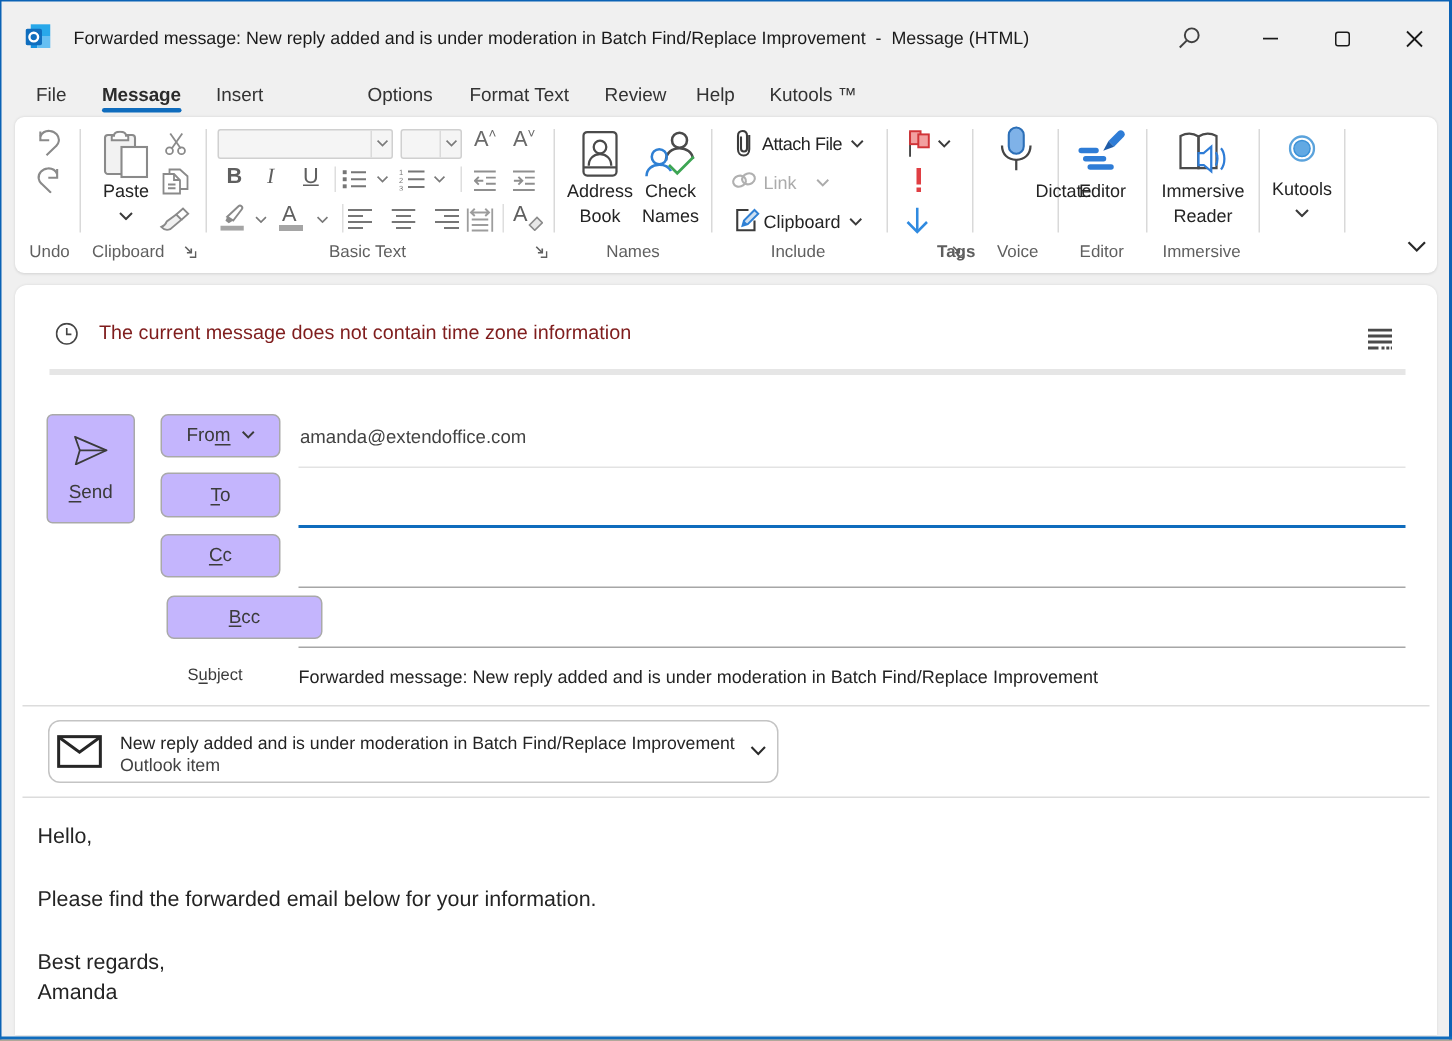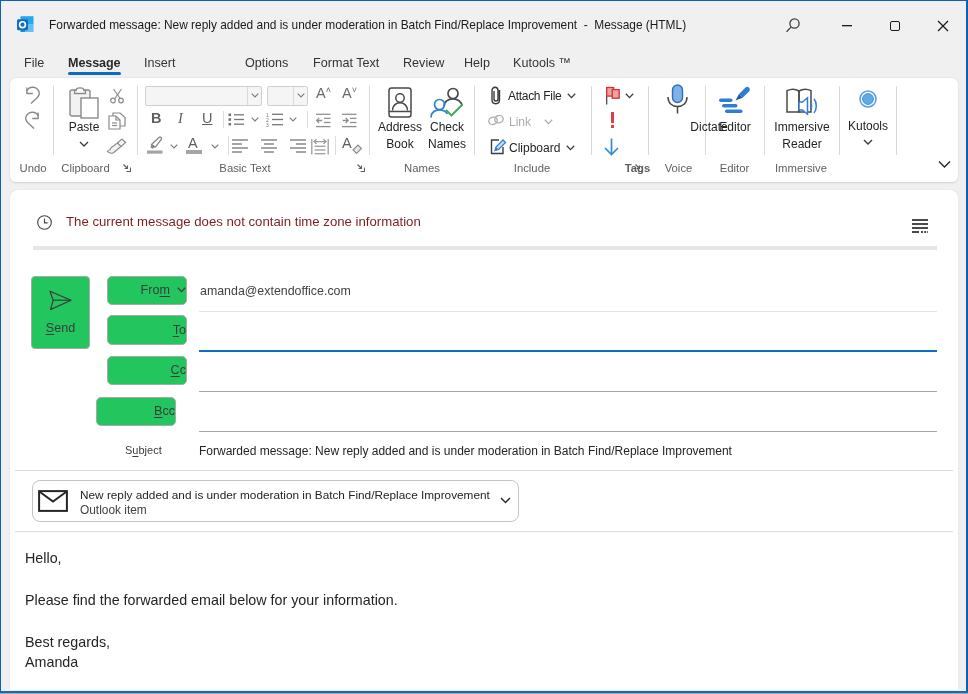--- a/index.html
+++ b/index.html
@@ -13,21 +13,21 @@
 .title-text { position:absolute; left:49px; top:18px; font-size:11.9px; color:#1a1a1a; white-space:nowrap; }
 .menubar { position:absolute; left:1px; top:52px; width:965px; height:26px; background:#f0f0f0; }
 .tab { position:absolute; top:56px; font-size:12.6px; color:#333333; white-space:nowrap; }
 .card { position:absolute; background:#ffffff; }
 .ribbon-card { left:10px; top:78px; width:948px; height:104px; border-radius:6px; box-shadow:0 0.5px 2px rgba(0,0,0,0.13); }
 .msg-card { left:10px; top:190px; width:948px; height:500px; border-radius:8px 8px 0 0; box-shadow:0 0 2px rgba(0,0,0,0.10); }
 .vsep { position:absolute; width:1px; background:#d9d9d9; top:86px; height:69px; }
 .glabel { position:absolute; top:162px; font-size:11.3px; color:#5f5f5f; text-align:center; white-space:nowrap; }
 .rlbl { position:absolute; font-size:12px; color:#242424; text-align:center; white-space:nowrap; }
 .ssep { position:absolute; width:1px; background:#dedede; }
-.btn { position:absolute; background:#22c55e; border:1px solid #a9a9a9; border-radius:5px; text-align:right; font-size:12.6px; color:#3b3b3b; }
+.btn { position:absolute; background:#c4b5fd; border:1px solid #a9a9a9; border-radius:5px; text-align:center; font-size:12.6px; color:#3b3b3b; }
 .fieldline { position:absolute; left:199px; width:738px; height:1px; }
 u { text-decoration:underline; text-underline-offset:2px; }
 </style>
 </head>
 <body>
 
 <div class="titlebar"></div>
 <svg class="abs" style="left:17px; top:16px;" width="17" height="17" viewBox="0 0 17 17">
   <rect x="3.5" y="0.2" width="13" height="7.8" fill="#28a8ea"></rect>
   <rect x="3.5" y="8" width="4.5" height="8" fill="#1490df"></rect>
@@ -365,21 +365,21 @@
   <path d="M1 1.2 L22 10.2 L1.5 19.6 L4.2 10.2 Z"></path>
   <path d="M4.2 10.2 H22"></path>
 </svg>
 <div class="abs" style="left:31px; top:321px; width:59px; text-align:center; font-size:12.6px; color:#3b3b3b;"><u>S</u>end</div>
 
 <div class="btn" style="left:107px; top:276px; width:80px; height:29px; line-height:27px;">Fro<u>m</u> &nbsp;<svg width="9" height="6" viewBox="0 0 9 6" fill="none" stroke="#3b3b3b" stroke-width="1.3" style="vertical-align:1px;">
       <path d="M0.8 0.8 L4.5 4.6 L8.2 0.8"></path>
     </svg></div>
 <div class="btn" style="left:107px; top:315px; width:80px; height:30px; line-height:28px;"><u>T</u>o</div>
 <div class="btn" style="left:107px; top:356px; width:80px; height:29px; line-height:27px;"><u>C</u>c</div>
-<div class="btn" style="left:96px; top:397px; width:80px; height:29px; line-height:27px;"><u>B</u>cc</div>
+<div class="btn" style="left:111px; top:397px; width:104px; height:29px; line-height:27px;"><u>B</u>cc</div>
 
 <div class="abs" style="left:200px; top:284px; font-size:12.4px; color:#424242;">amanda@extendoffice.com</div>
 
 <div class="fieldline" style="top:311px; background:#e3e3e3;"></div>
 <div class="fieldline" style="top:350px; height:1.8px; background:#0f6cbd;"></div>
 <div class="fieldline" style="top:391px; background:#a6a6a6;"></div>
 <div class="fieldline" style="top:431px; background:#a6a6a6;"></div>
 
 <div class="abs" style="left:125px; top:444px; font-size:11px; color:#3b3b3b;">S<u>u</u>bject</div>
 <div class="abs" style="left:199px; top:444px; font-size:12px; color:#242424;">Forwarded message: New reply added and is under moderation in Batch Find/Replace Improvement</div>

